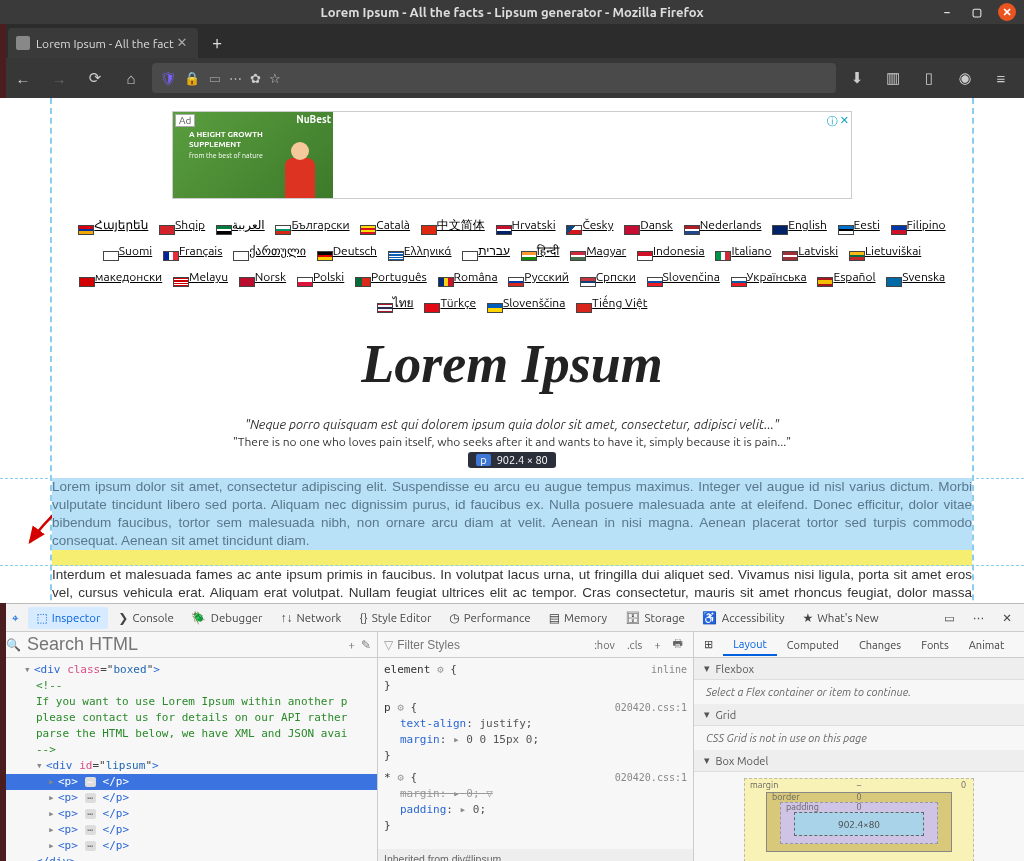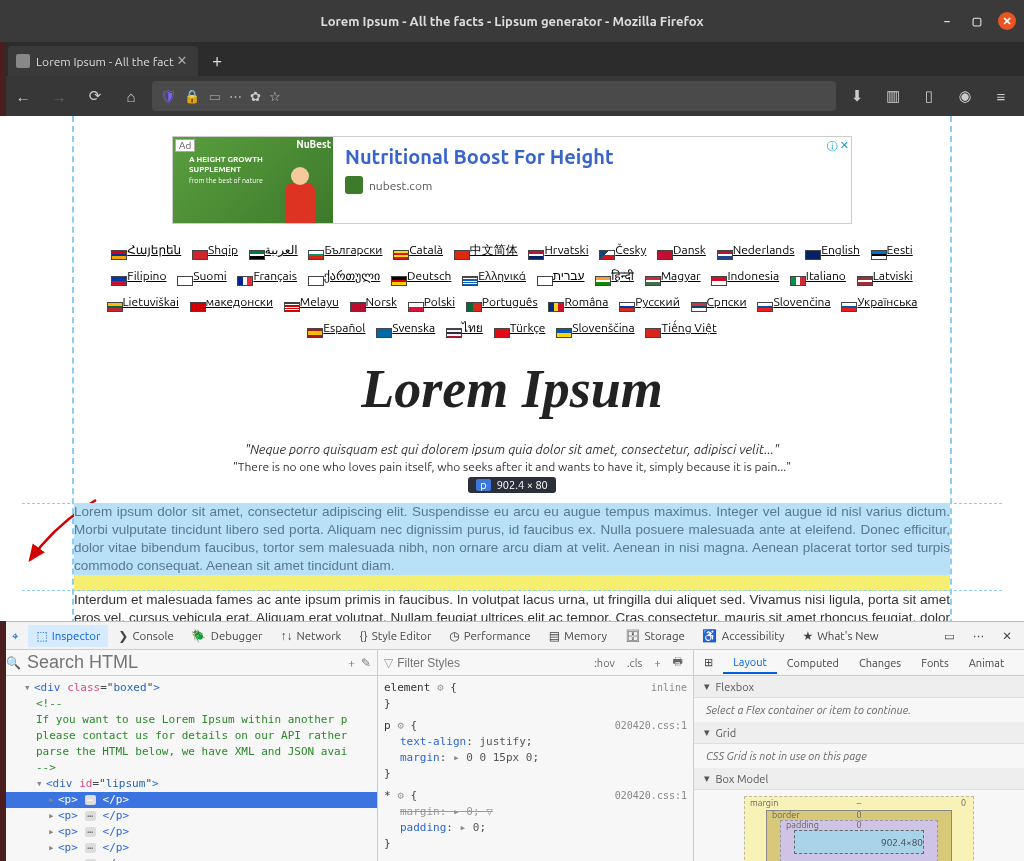--- a/index.html
+++ b/index.html
@@ -1,19 +1,19 @@
 <!DOCTYPE html>
 <html><head>
 <meta charset="utf-8">
 <style>
 * { box-sizing: border-box; margin: 0; padding: 0; }
 body { font-family: Ubuntu, -apple-system, sans-serif; background: #2c2c2c; width: 1024px; height: 861px; overflow: hidden; position: relative; }
 
 
-.titlebar { background: #3a3a3a; height: 42px; display: flex; align-items: center; justify-content: center; position: relative; color: #ddd; font-size: 13px; font-weight: bold; }
+.titlebar { background: #3a3a3a; height: 24px; display: flex; align-items: center; justify-content: center; position: relative; color: #ddd; font-size: 13px; font-weight: bold; }
 .titlebar .win-controls { position: absolute; right: 8px; display: flex; gap: 12px; }
 .titlebar .win-btn { width: 18px; height: 18px; border-radius: 50%; display: flex; align-items: center; justify-content: center; font-size: 11px; color: #ddd; cursor: pointer; }
 .titlebar .win-btn.close { background: #e95420; color: #fff; }
 
 
 .tabstrip { background: #2c2c2c; height: 34px; display: flex; align-items: flex-end; padding-left: 8px; }
 .tab { background: #3a3a3a; color: #ddd; height: 30px; width: 190px; display: flex; align-items: center; padding: 0 8px; font-size: 12px; border-top-left-radius: 4px; border-top-right-radius: 4px; position: relative; }
 .tab .favicon { width: 14px; height: 14px; background: #888; margin-right: 6px; border-radius: 2px; }
 .tab .tab-label { flex: 1; white-space: nowrap; overflow: hidden; }
 .tab .tab-close { width: 16px; height: 16px; color: #aaa; cursor: pointer; font-size: 13px; text-align: center; }
@@ -24,21 +24,21 @@
 .nav-btn { width: 30px; height: 30px; display: flex; align-items: center; justify-content: center; color: #ccc; cursor: pointer; border-radius: 4px; font-size: 15px; }
 .nav-btn.disabled { color: #666; }
 .urlbar { flex: 1; background: #4a4a4a; height: 30px; border-radius: 4px; display: flex; align-items: center; padding: 0 8px; color: #ccc; font-size: 13px; gap: 8px; }
 .urlbar .shield { color: #7b61ff; }
 .urlbar .lock { color: #ccc; }
 .urlbar .url { flex: 1; }
 .urlbar .url .domain { color: #fff; }
 
 
 .page { background: #fff; position: relative; height: 505px; overflow: hidden; }
-.content-inner { margin: 0 72px; border-left: 2px dashed #8bcef1; border-right: 2px dashed #8bcef1; padding: 20px 0 0 0; position: relative; }
+.content-inner { margin: 0 50px; border-left: 2px dashed #8bcef1; border-right: 2px dashed #8bcef1; padding: 13px 0 0 0; position: relative; }
 
 
 .ad-box { width: 680px; height: 88px; border: 1px solid #ccc; margin: 0 auto; display: flex; position: relative; }
 .ad-media { width: 160px; background: linear-gradient(135deg,#5a9e3f,#3d7a2a); position: relative; }
 .ad-badge { position:absolute; top:2px; left:2px; background:#fff; color:#555; font-size:10px; padding:0 3px; border:1px solid #aaa; }
 .ad-brand { position:absolute; top:2px; right:2px; color:#fff; font-size:10px; font-weight:bold; }
 .ad-subtext { position:absolute; top:18px; left:16px; color:#fff; font-size:8px; line-height:10px; font-weight:bold; }
 .ad-person { position:absolute; right:8px; bottom:0; width:50px; height:70px; }
 .ad-person .shirt { position:absolute; bottom:0; left:10px; width:30px; height:40px; background:#d32; border-radius:8px 8px 0 0; }
 .ad-person .head { position:absolute; bottom:38px; left:16px; width:18px; height:18px; background:#f5c99b; border-radius:50%; }
@@ -125,21 +125,21 @@
 .dt-layout-tabs { height:26px; border-bottom:1px solid #ccc; display:flex; align-items:center; }
 .dt-layout-tab { padding:4px 10px; font-size:11px; cursor:pointer; }
 .dt-layout-tab.active { color:#0060df; border-bottom:2px solid #0060df; }
 .dt-layout-body { flex:1; overflow:hidden; padding:0; }
 .acc-head { background:#eee; padding:4px 10px; font-size:11px; color:#555; border-bottom:1px solid #ddd; display:flex; align-items:center; gap:6px; }
 .acc-body { padding:6px 12px; font-size:11px; font-style:italic; color:#666; }
 .boxmodel { position:relative; width:230px; height:84px; margin:6px auto 0; overflow:hidden; }
 .bm-margin { position:absolute; inset:0; background:#f9f2b7; border:1px dashed #bba; }
 .bm-border { position:absolute; inset:14px 22px 10px 22px; background:#d8c97a; border:1px solid #888; }
 .bm-padding { position:absolute; inset:24px 36px 18px 36px; background:#cfc3e6; border:1px dashed #999; }
-.bm-content { position:absolute; inset:34px 50px 26px 50px; background:#a8d3e8; border:1px dashed #666; display:flex; align-items:center; justify-content:flex-end; font-size:10px; }
+.bm-content { position:absolute; inset:34px 50px 26px 50px; background:#a8d3e8; border:1px dashed #666; display:flex; align-items:center; justify-content:center; font-size:10px; }
 .bm-label { position:absolute; font-size:9px; color:#666; }
 
 
 .dock-edge { position:absolute; left:0; top:0; bottom:0; width:6px; background:#4a1e1e; }
 </style>
 </head>
 <body>
 
 <div class="dock-edge"></div>
 
@@ -186,27 +186,20 @@
 
     <div class="ad-box">
       <div class="ad-media">
         <span class="ad-badge">Ad</span>
         <span class="ad-brand">NuBest</span>
         <div class="ad-subtext"><span>A HEIGHT GROWTH</span><br><span>SUPPLEMENT</span><br><span style="font-weight:normal;font-size:7px">from the best of nature</span></div>
         <div class="ad-person">
             <div class="shirt"></div>
             <div class="head"></div>
           </div>
-      </div>
-      <div class="ad-text">
-        <div class="ad-headline">Nutritional Boost For Height</div>
-        <div class="ad-site">
-          <div class="ad-site-icon"></div>
-          <span class="ad-site-text">nubest.com</span>
-        </div>
       </div>
       <div class="ad-close">
           <span>ⓘ</span>
           <span>✕</span>
         </div>
     </div>
 
     <div class="langs" id="langs"><span class="lang">
           <span class="flag" style="background: linear-gradient(rgb(217, 0, 18) 33%, rgb(0, 51, 160) 33%, rgb(0, 51, 160) 66%, rgb(242, 168, 0) 66%);"></span>
           <a href="#">Հայերեն</a>

